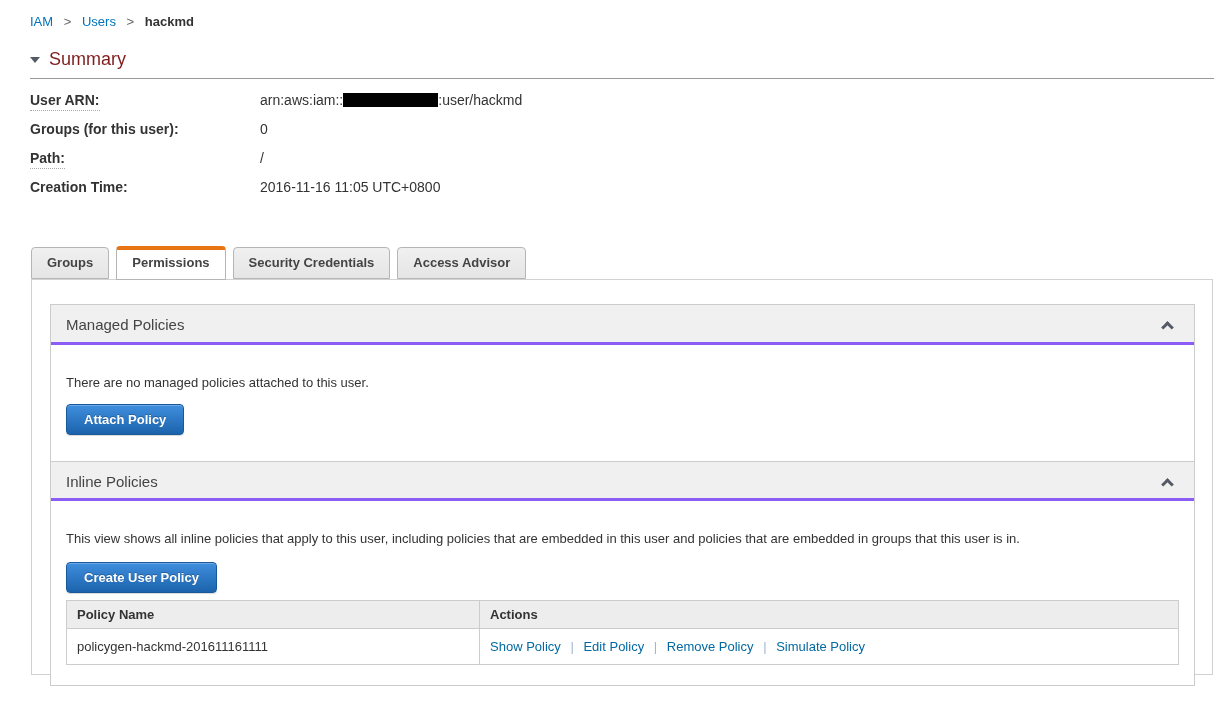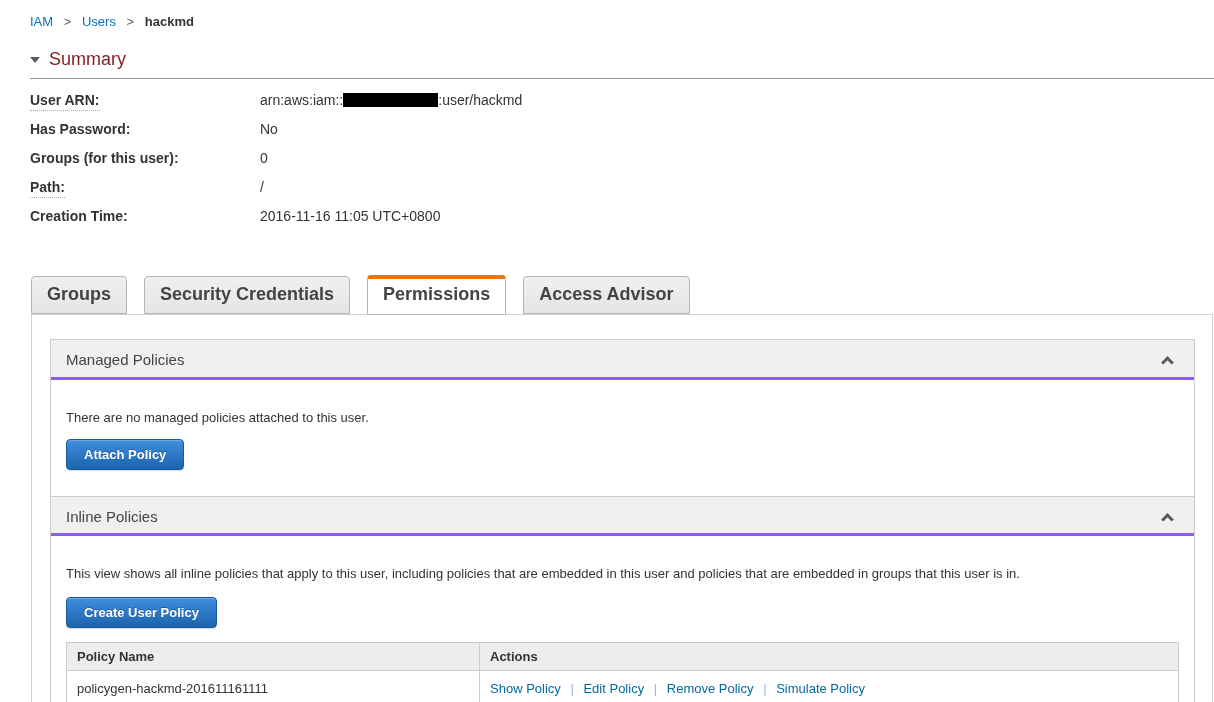--- a/index.html
+++ b/index.html
@@ -23,21 +23,21 @@
   .summary-fields { margin:14px 0 0 30px; font-size:14px; }
   .srow { display:flex; align-items:flex-start; margin-bottom:14px; line-height:15px; }
   .slabel { width:230px; font-weight:bold; color:#333; }
   .dotted { border-bottom:1px dotted #aaa; padding-bottom:2px; }
   .svalue { color:#333; }
   .redaction { display:inline-block; width:95px; height:14px; background:#000; vertical-align:-2px; }
 
   
   .tabs { display:flex; align-items:flex-end; margin:51px 0 0 31px; position:relative; z-index:2; }
   .tab { background:linear-gradient(#f0f0f0,#e5e5e5); border:1px solid #b5b5b5; border-radius:4px 4px 0 0;
-         padding:7px 15px 8px; font-size:18px; font-weight:bold; color:#444; margin-right:17px; cursor:pointer;
+         padding:7px 15px 8px; font-size:13px; font-weight:bold; color:#444; margin-right:7px; cursor:pointer;
          white-space:nowrap; }
   .tab.active { background:#fff; border-top:4px solid #e87511; padding-top:5px; padding-bottom:9px;
                 margin-bottom:-1px; cursor:default; }
 
   
   .panel { border:1px solid #d2d2d2; margin:0 1px 0 31px; padding:24px 17px 6px 18px; position:relative;
            z-index:1; height:396px; background:#fff; }
 
   
   .accordion { border:1px solid #ccc; }
@@ -52,21 +52,21 @@
   .sec-body p { margin:4px 0 14px; }
   .sec-body.managed { padding-bottom:26px; }
   .sec-body.inline-p { padding-bottom:20px; }
 
   
   .btn-primary { display:inline-block; background:linear-gradient(#3f8ede,#1c63ac); border:1px solid #16599c;
                  border-radius:4px; color:#fff; font-weight:bold; font-size:13px; padding:7px 17px;
                  font-family:"Liberation Sans", sans-serif; cursor:pointer;
                  box-shadow:inset 0 1px 0 rgba(255,255,255,.25), 0 1px 1px rgba(0,0,0,.15);
                  text-shadow:0 -1px 0 rgba(0,0,0,.25); }
-  .btn-row { margin:16px 0 14px; }
+  .btn-row { margin:16px 0 7px; }
 
   
   table.policies { width:100%; border-collapse:collapse; border:1px solid #ccc; font-size:13px; }
   table.policies th { background:#ededed; text-align:left; font-weight:bold; color:#333;
                       padding:6px 10px; border:1px solid #ccc; }
   table.policies td { padding:10px; border:1px solid #ccc; color:#333; }
   table.policies .col-name { width:413px; }
   td.actions a { color:#0369a1; text-decoration:none; cursor:pointer; }
   td.actions .pipe { color:#9fb7d4; margin:0 6px; }
 </style>
@@ -90,41 +90,37 @@
   <hr class="summary-rule">
 
   <div class="summary-fields">
     <div class="srow">
       <div class="slabel"><span class="dotted">User ARN:</span></div>
       <div class="svalue">
         <span>arn:aws:iam::</span><span class="redaction"></span><span>:user/hackmd</span>
       </div>
     </div>
     <div class="srow">
-      <div class="slabel"><span>Has Password:</span></div>
-      <div class="svalue">No</div>
-    </div>
-    <div class="srow">
       <div class="slabel"><span>Groups (for this user):</span></div>
       <div class="svalue">0</div>
     </div>
     <div class="srow">
       <div class="slabel"><span class="dotted">Path:</span></div>
       <div class="svalue">/</div>
     </div>
     <div class="srow">
       <div class="slabel"><span>Creation Time:</span></div>
       <div class="svalue">2016-11-16 11:05 UTC+0800</div>
     </div>
   </div>
 
   <div class="tabs">
     <div class="tab">Groups</div>
+    <div class="tab active">Permissions</div>
     <div class="tab">Security Credentials</div>
-    <div class="tab active">Permissions</div>
     <div class="tab">Access Advisor</div>
   </div>
 
   <div class="panel">
     <div class="accordion">
 
       <div class="sec-header bordered-bottom">
         <span>Managed Policies</span>
         <span class="chevron-up"></span>
       </div>

